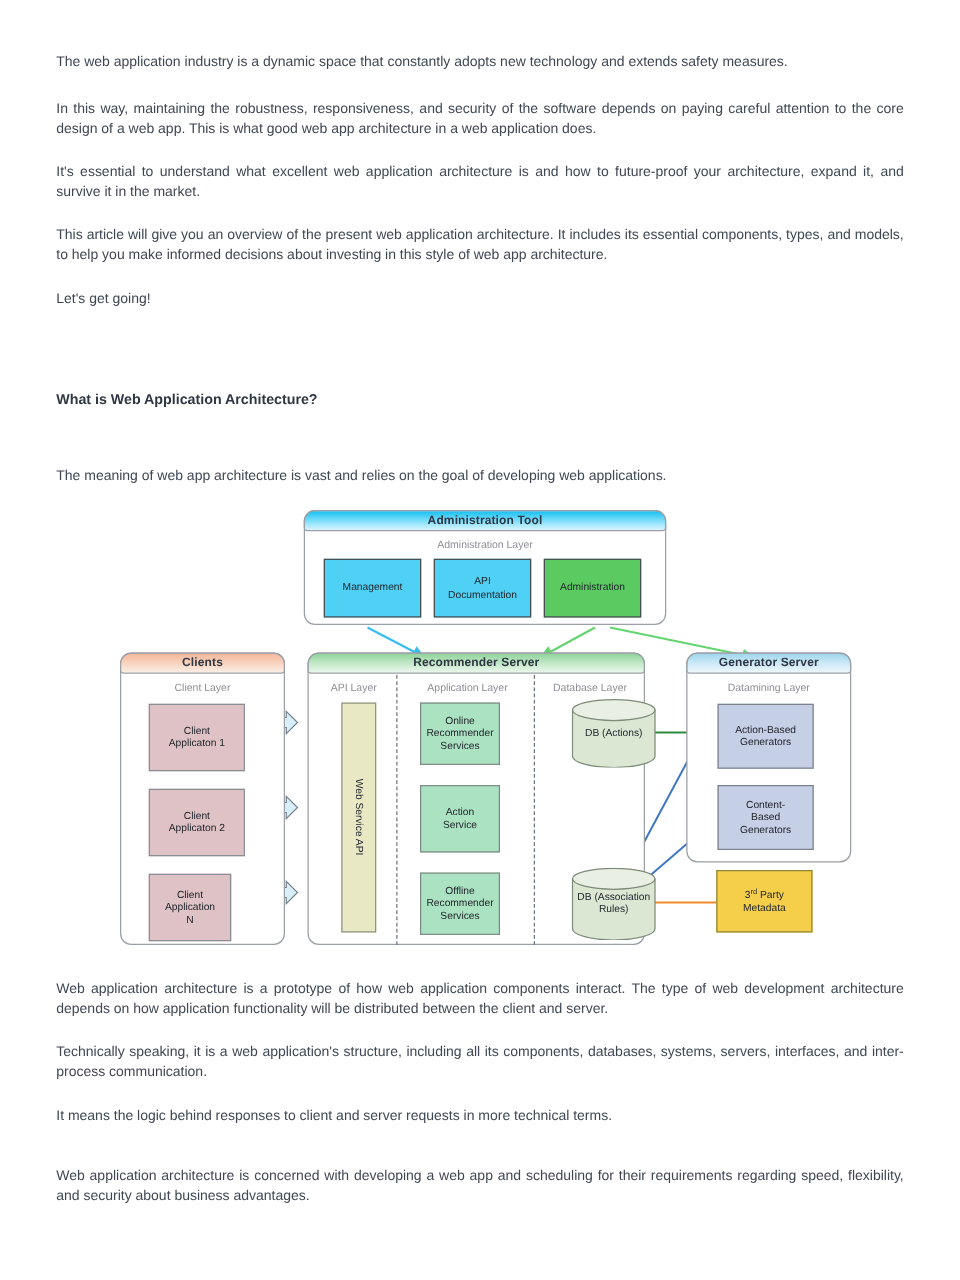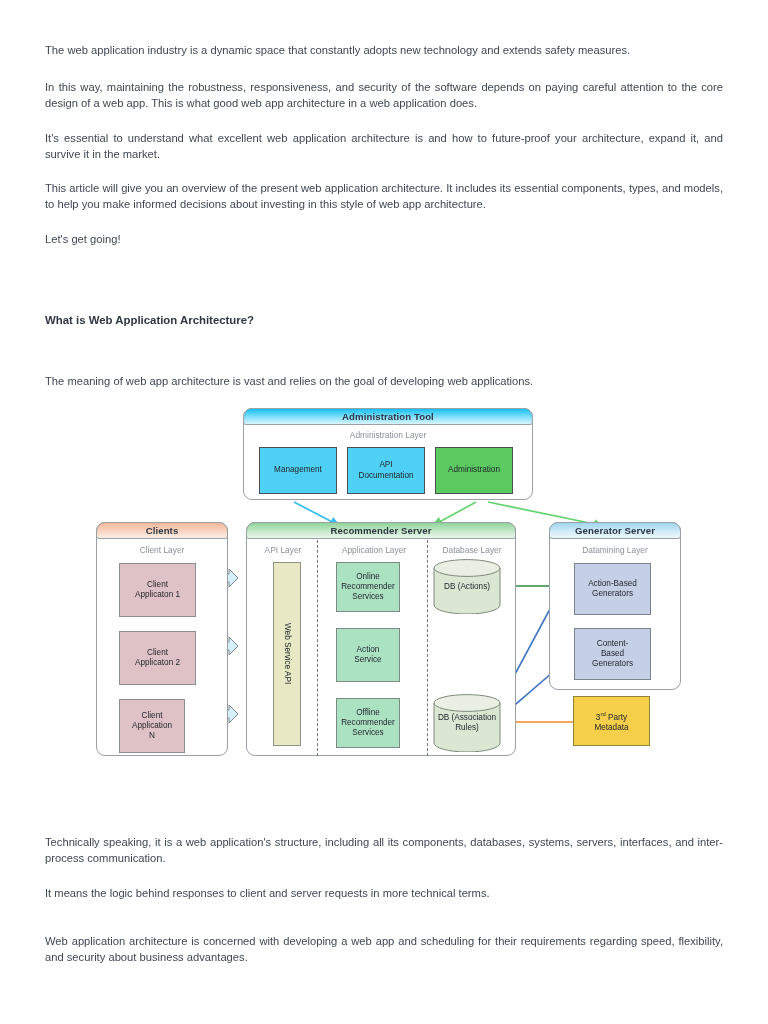--- a/index.html
+++ b/index.html
@@ -108,20 +108,21 @@
   .n-yellow{ background: #f5cf4a; border-color:#8f8437; }
 
   .vtext { writing-mode: vertical-rl; }
 
   .dbcyl {
     position: absolute;
     font-size: 8.2px;
     line-height: 10.2px;
     color: #23272e;
     text-align: center;
+    margin-left: 24px;
   }
   .dbcyl .lbl {
     position: absolute;
     left: 0; right: 0;
     top: 50%;
     transform: translateY(-50%);
     z-index: 2;
   }
   .dashsep {
     position: absolute;
@@ -256,17 +257,18 @@
       <div class="node n-blue" style="left:24px; top:40px; width:77px; height:52px;">Action-Based Generators</div>
     </div>
 
     <div class="node n-yellow" style="left:485px; top:292px; width:77px; height:50px; flex-direction:column;">
       <span><span>3</span><sup style="font-size:6px;">rd</sup> <span>Party</span></span>
       <span>Metadata</span>
     </div>
 
   </div>
 
+  <div class="prose" style="top:784px;">Web application architecture is a prototype of how web application components interact. The type of web development architecture depends on how application functionality will be distributed between the client and server.</div>
   <div class="prose" style="top:835px;">Technically speaking, it is a web application's structure, including all its components, databases, systems, servers, interfaces, and inter-process communication.</div>
   <div class="prose nojust" style="top:886px;">It means the logic behind responses to client and server requests in more technical terms.</div>
   <div class="prose" style="top:922px;margin-top:12px;">Web application architecture is concerned with developing a web app and scheduling for their requirements regarding speed, flexibility, and security about business advantages.</div>
 
 </div>
 
 </body></html>

